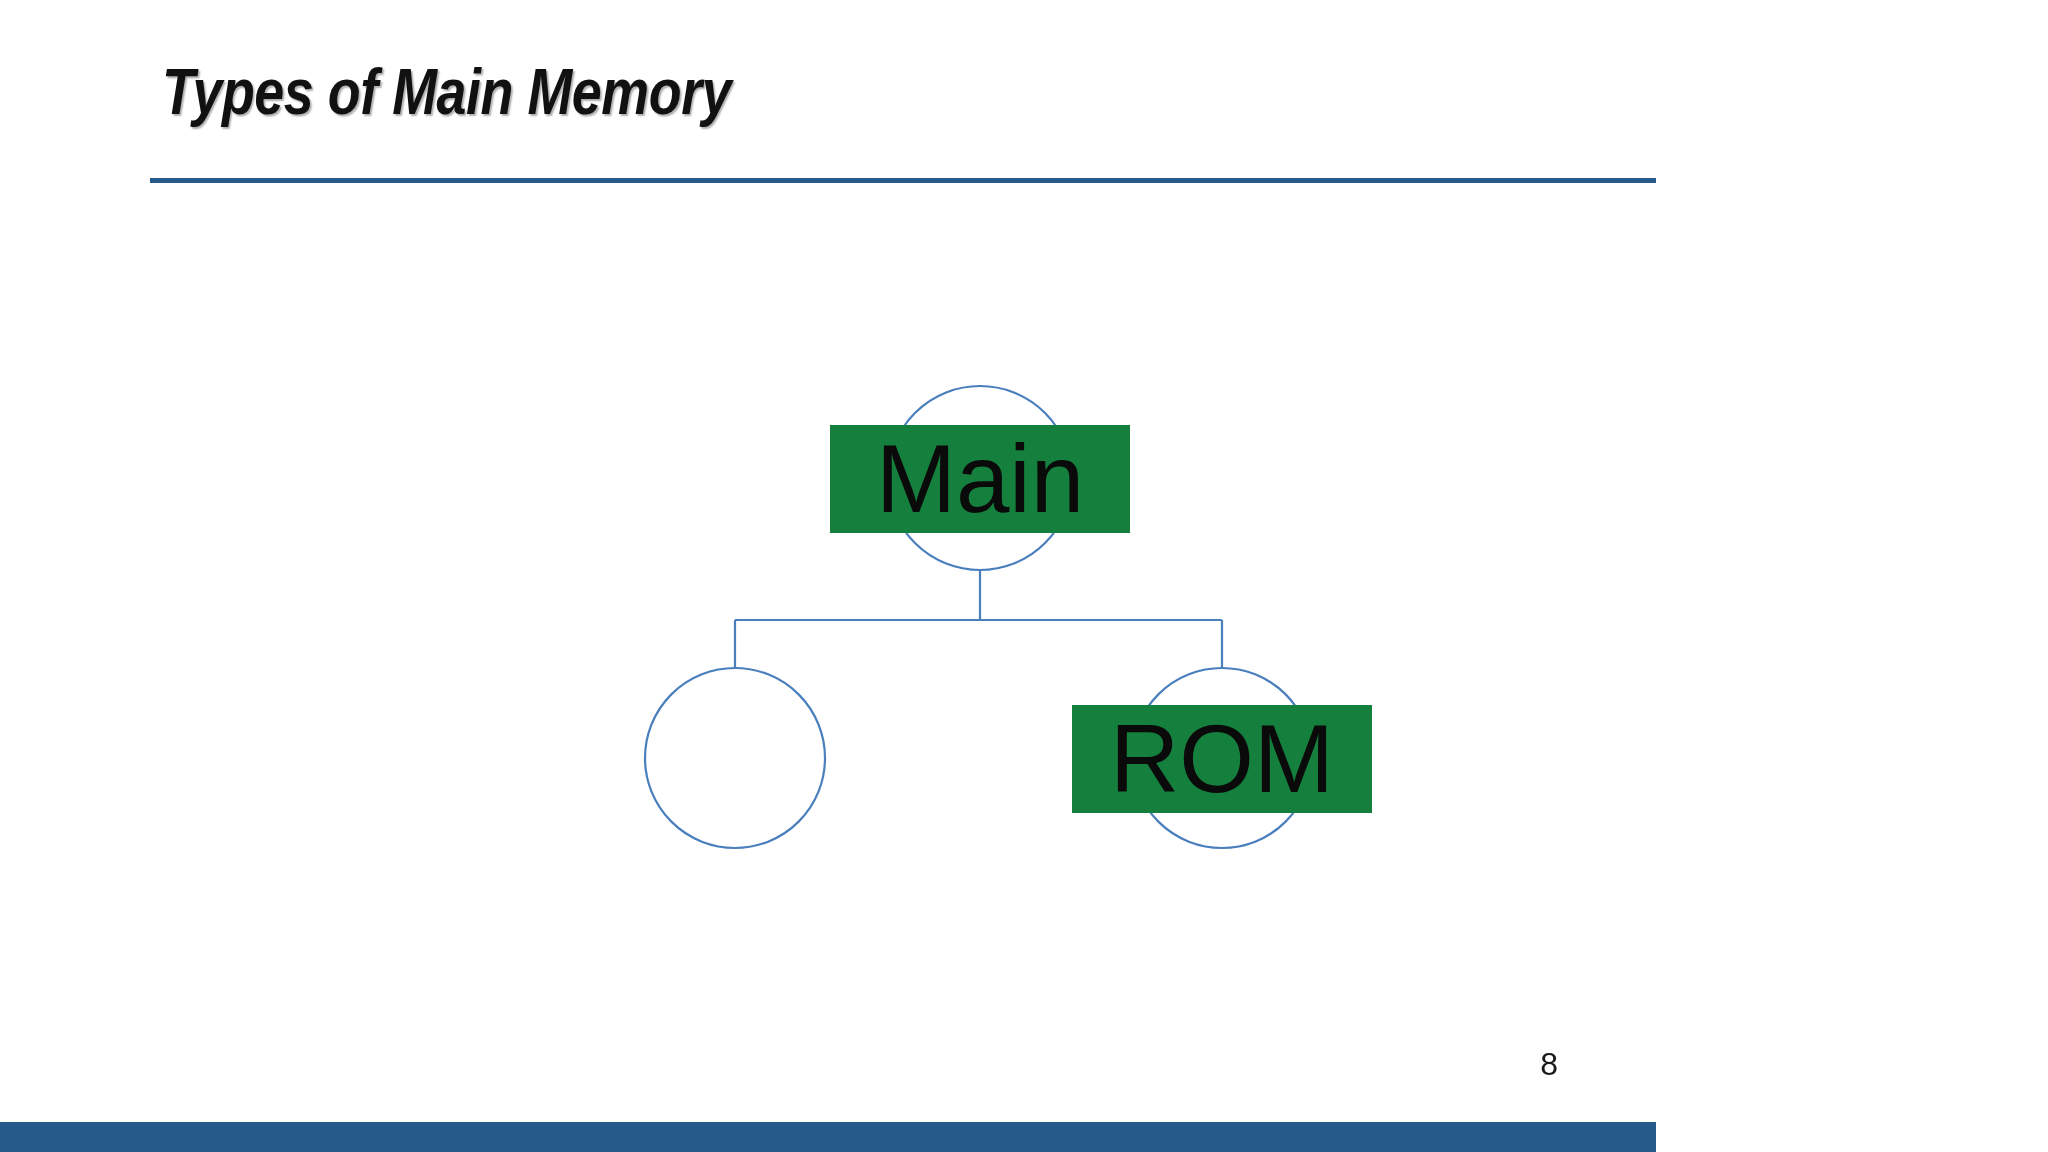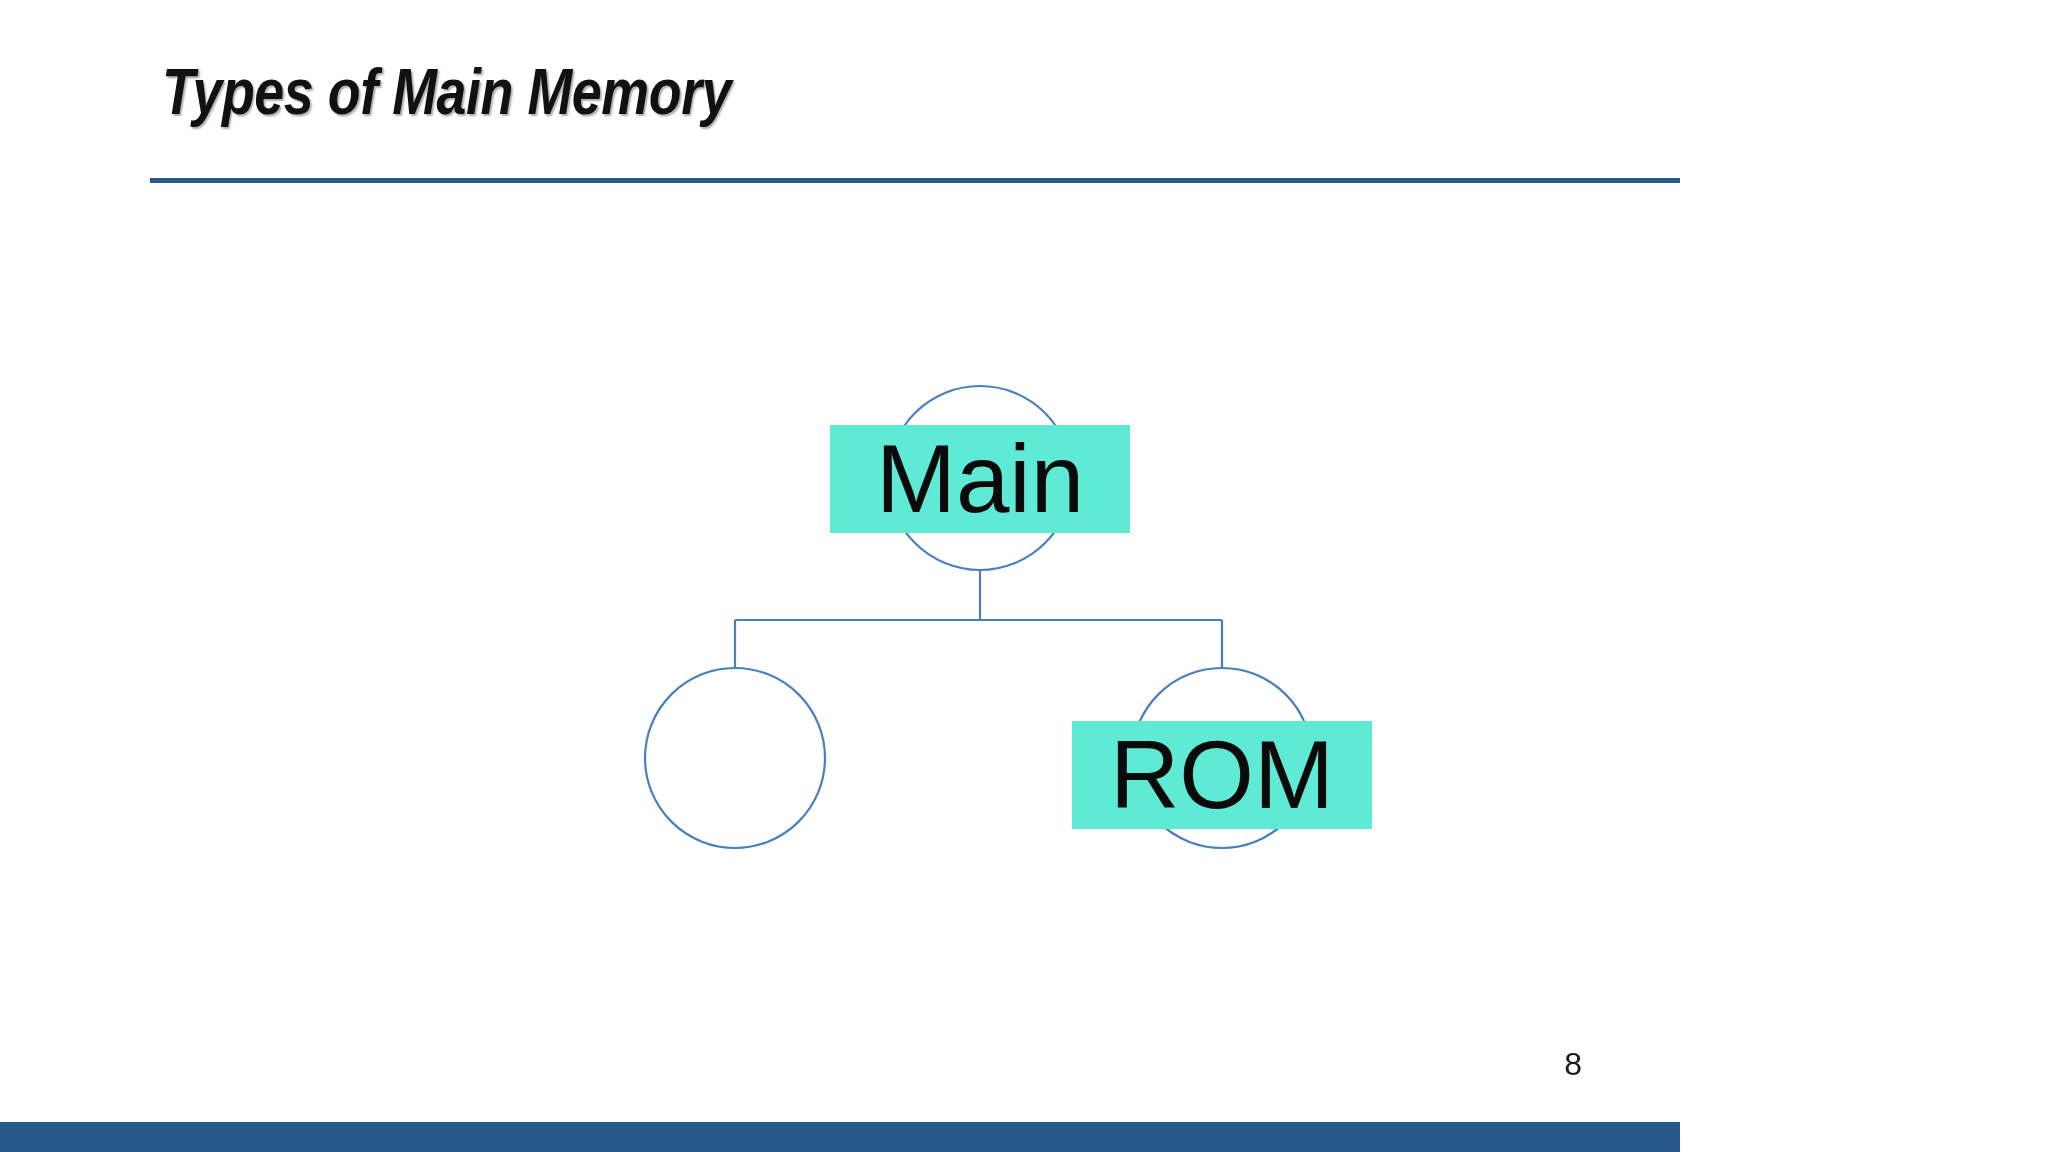--- a/index.html
+++ b/index.html
@@ -10,21 +10,20 @@
   }
   body {
     font-family: "Liberation Sans", "DejaVu Sans", sans-serif;
   }
   #slide {
     position: relative;
     width: 1656px;
     height: 1152px;
     background: #ffffff;
     overflow: hidden;
-    padding-left: 24px;
   }
 
   
   #slide-title {
     position: absolute;
     left: 162px;
     top: 60px;
     font-family: "Liberation Sans Narrow", "Liberation Sans", "DejaVu Sans", sans-serif;
     font-size: 64px;
     font-weight: bold;
@@ -67,21 +66,21 @@
     pointer-events: none;
   }
   #diagram svg { display: block; width: 2048px; height: 1152px; }
 
   .node-label {
     position: absolute;
     color: #0a0a0a;
     font-family: "Liberation Sans", "DejaVu Sans", sans-serif;
     font-weight: 400;
     white-space: nowrap;
-    background: #5eead4;
+    background: #15803d;
     line-height: 1.0;
     text-align: center;
   }
   #label-main {
     left: 830px;
     top: 425px;
     width: 300px;
     font-size: 96px;
     padding: 6px 0;
   }
@@ -91,21 +90,20 @@
     width: 300px;
     font-size: 96px;
     padding: 6px 0;
   }
   #label-rom {
     left: 1072px;
     top: 705px;
     width: 300px;
     font-size: 96px;
     padding: 6px 0;
-    margin-top: 16px;
   }
 
   
   #page-number {
     position: absolute;
     right: 98px;
     top: 1046px;
     font-size: 32px;
     color: #1a1a1a;
     font-family: "Liberation Sans", "DejaVu Sans", sans-serif;

